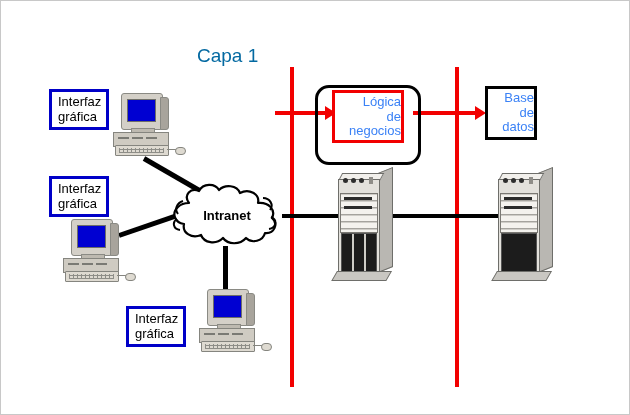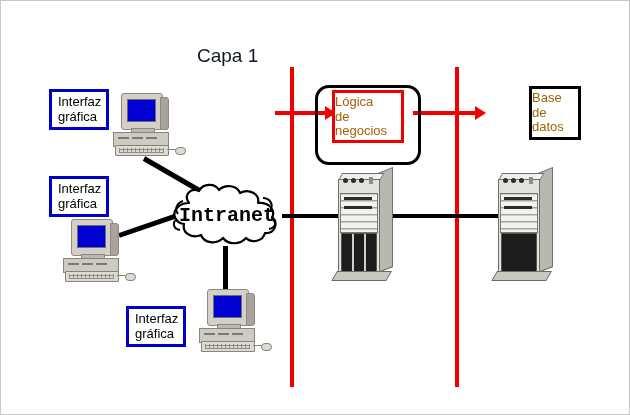--- a/index.html
+++ b/index.html
@@ -16,21 +16,21 @@
     background: #ffffff;
     border: 1px solid #c8c8c8;
     box-sizing: border-box;
     overflow: hidden;
   }
 
   
   .tier-title {
     position: absolute;
     font-size: 19px;
-    color: #0f172a;
+    color: #0369a1;
     white-space: nowrap;
     letter-spacing: 0px;
     text-align: center;
   }
   #tier-1-title { left: 196px; top: 44px; }
   #tier-2-title { left: 330px; top: 44px; }
   #tier-3-title { left: 505px; top: 44px; }
 
   
   .divider {
@@ -72,38 +72,37 @@
     border-radius: 14px;
     box-sizing: border-box;
     background: transparent;
   }
 
   
   .box {
     position: absolute;
     box-sizing: border-box;
     background: #ffffff;
-    text-align: left;
-    color: #a16207;
+    text-align: right;
+    color: #3b82f6;
     line-height: 1.12;
   }
   #logic-box {
     left: 331px; top: 89px;
     width: 72px; height: 53px;
     border: 3px solid #f20000;
     font-size: 13px;
     padding-top: 2px;
   }
   #db-box {
     left: 484px; top: 85px;
     width: 52px; height: 54px;
     border: 3px solid #000;
     font-size: 13px;
     padding-top: 2px;
-    margin-left: 44px;
   }
   .ui-box {
     position: absolute;
     box-sizing: border-box;
     border: 3px solid #0000c8;
     background: #ffffff;
     color: #000;
     font-size: 13px;
     text-align: left;
     padding: 3px 5px 2px 6px;
@@ -131,22 +130,22 @@
   
   #cloud {
     position: absolute;
     left: 158px; top: 180px;
     width: 130px; height: 68px;
   }
   #cloud-label {
     position: absolute;
     left: 0; top: 0; width: 130px; height: 68px;
     display: flex; align-items: center; justify-content: center;
-    font-size: 20px; font-weight: bold; color: #000;
-    padding-left: 6px; box-sizing: border-box; font-family: Liberation Mono, monospace;
+    font-size: 13px; font-weight: bold; color: #000;
+    padding-left: 6px; box-sizing: border-box;
   }
 
   
   .computer { position: absolute; }
   .mon-body {
     position: absolute; left: 8px; top: 0;
     width: 40px; height: 35px;
     background: #d4d0c8;
     border: 1px solid #8a8a84;
     border-radius: 3px;

